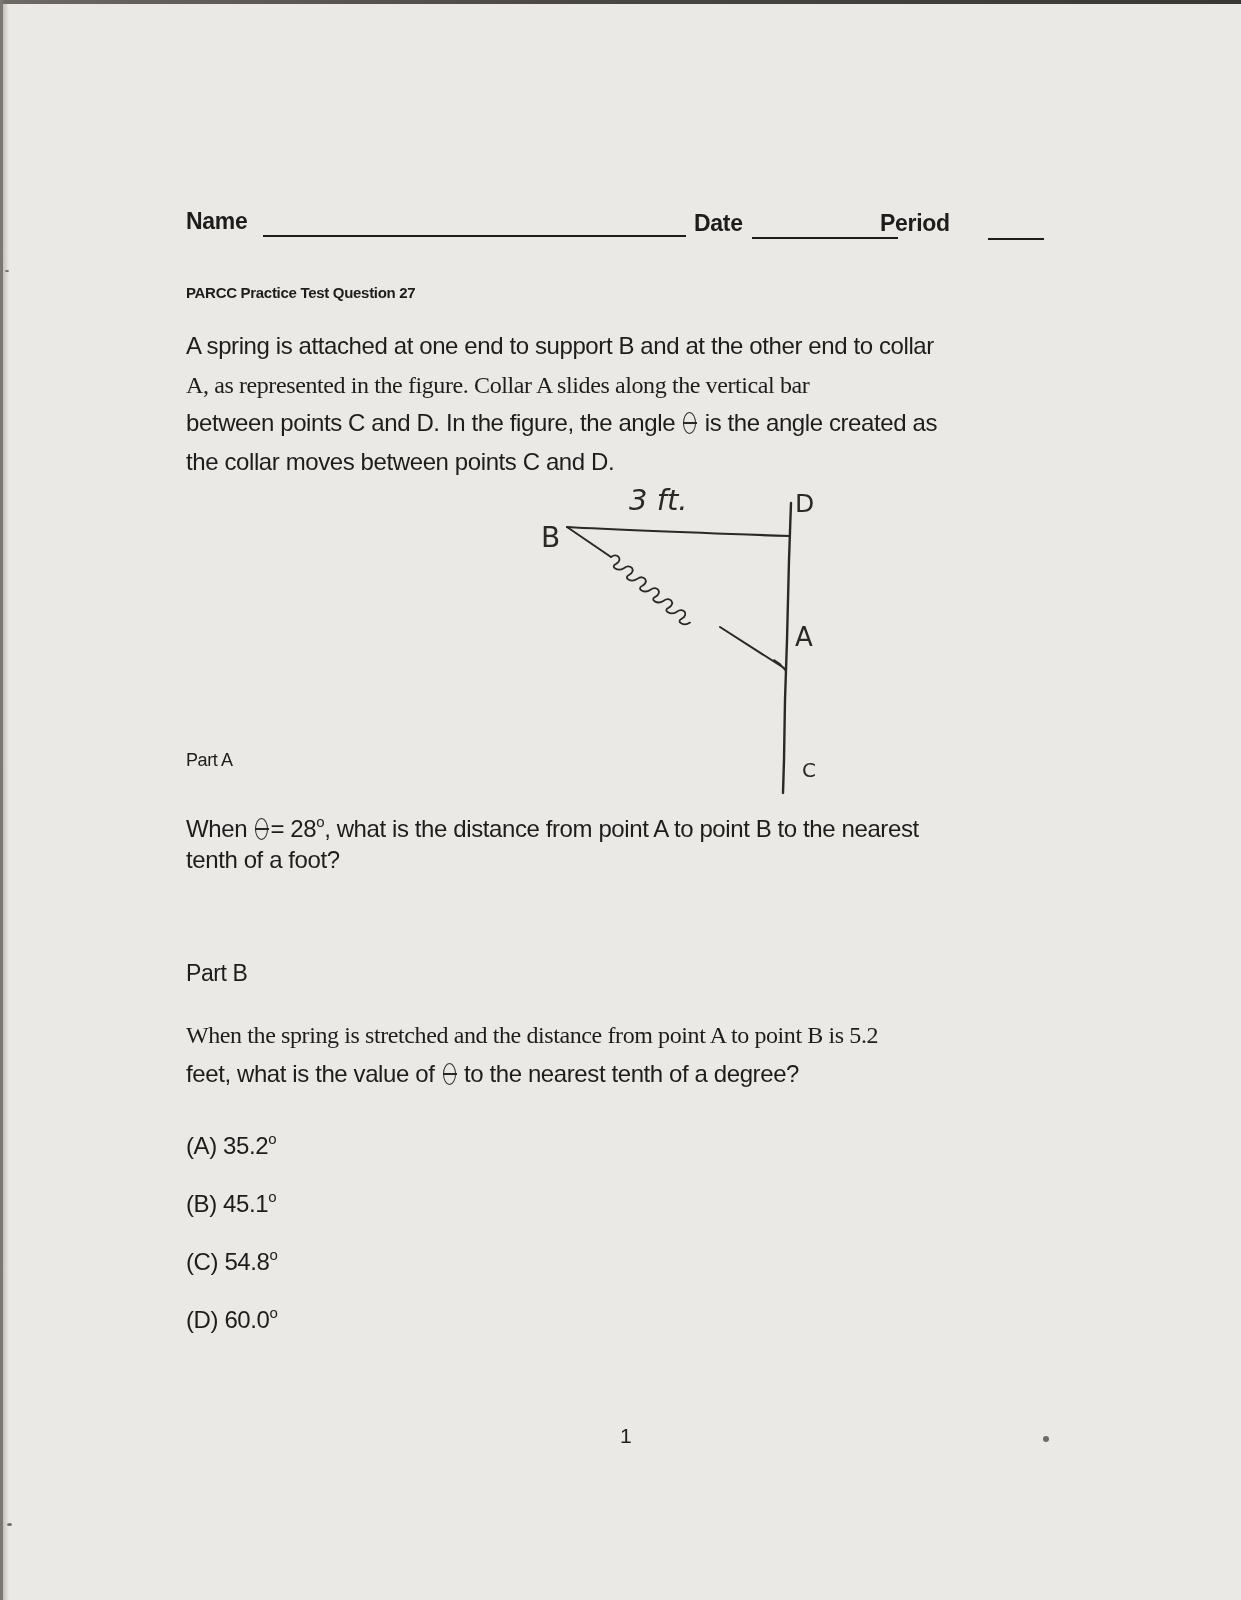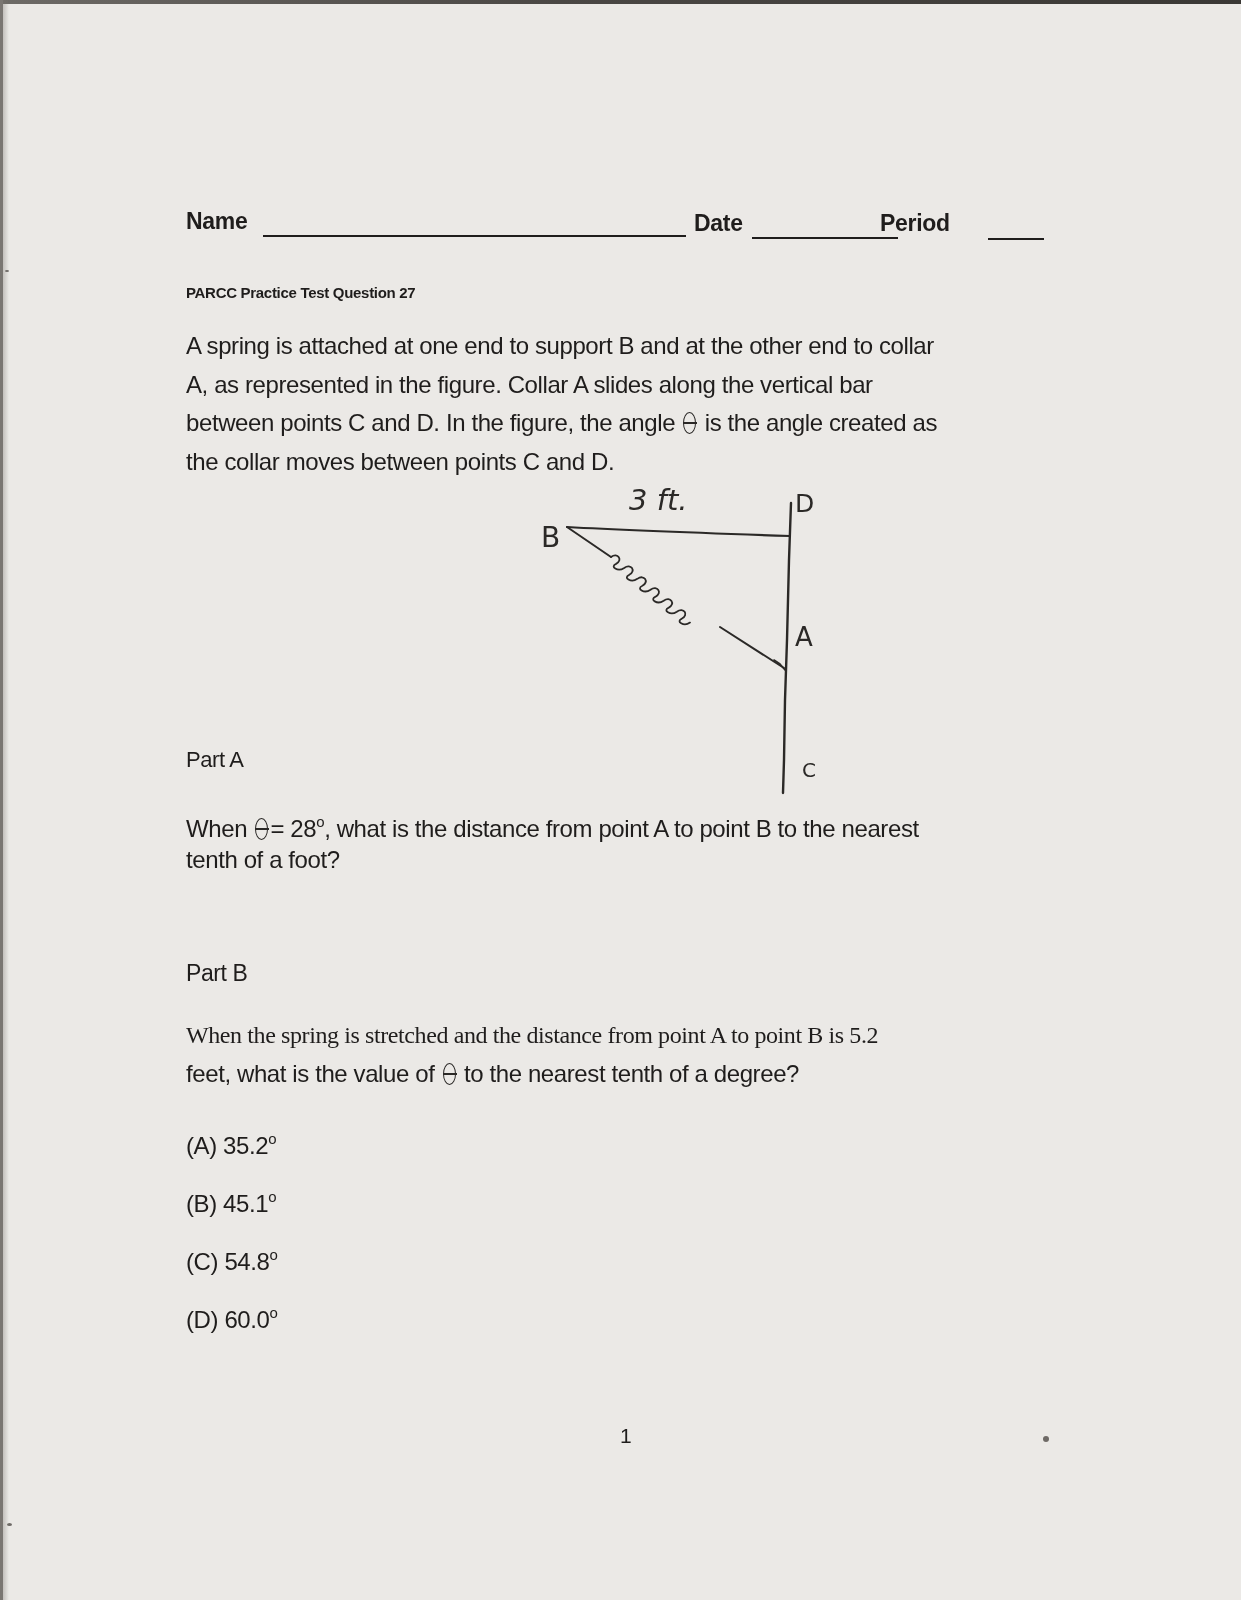--- a/index.html
+++ b/index.html
@@ -56,21 +56,21 @@
 <div class="abs hdr" style="left:186px;top:208px;">Name</div>
 <div class="blank" style="left:263px;top:235px;width:423px;"></div>
 <div class="abs hdr" style="left:694px;top:210px;">Date</div>
 <div class="blank" style="left:752px;top:237px;width:146px;"></div>
 <div class="abs hdr" style="left:880px;top:210px;">Period</div>
 <div class="blank" style="left:988px;top:238px;width:56px;"></div>
 
 <div class="abs hdr" style="left:186px;top:272px;font-size:15px;margin-top:12px;">PARCC Practice Test Question 27</div>
 
 <div class="abs body-text" style="left:186px;top:327px;">A spring is attached at one end to support B and at the other end to collar</div>
-<div class="abs body-text" style="left:186px;top:366px;">A, as represented in the figure. Collar A slides along the vertical bar</div>
+<div class="abs body-text" style="left:186px;top:366px;font-family:Liberation Serif, serif;">A, as represented in the figure. Collar A slides along the vertical bar</div>
 <div class="abs body-text" style="left:186px;top:404px;">
   <span>between points C and D. In the figure, the angle</span>
   <span class="theta"></span>
   <span>is the angle created as</span>
 </div>
 <div class="abs body-text" style="left:186px;top:443px;">the collar moves between points C and D.</div>
 
 <svg class="figure" width="1241" height="1600" viewBox="0 0 1241 1600">
   <g fill="none" stroke="#2b2927" stroke-linecap="round" stroke-linejoin="round">
 
@@ -90,21 +90,21 @@
     <path d="M774 660 L 780 664 L 785 670" stroke-width="1.6"></path>
   </g>
 </svg>
 
 <div class="abs hand" style="left:629px;top:483px;font-size:29px;font-style:italic;">3 ft.</div>
 <div class="abs hand" style="left:541px;top:521px;font-size:28px;">B</div>
 <div class="abs hand" style="left:795px;top:489px;font-size:25px;">D</div>
 <div class="abs hand" style="left:795px;top:622px;font-size:26px;">A</div>
 <div class="abs hand" style="left:802px;top:758px;font-size:20px;">C</div>
 
-<div class="abs body-text" style="left:186px;top:741px;font-size:22px;">Part A</div>
+<div class="abs body-text" style="left:186px;top:741px;font-size:18px;">Part A</div>
 <div class="abs body-text" style="left:186px;top:803px;">
   <span>When</span>
   <span class="theta"></span><span>= 28</span><sup class="deg">o</sup><span>, what is the distance from point A to point B to the nearest</span>
 </div>
 <div class="abs body-text" style="left:186px;top:841px;">tenth of a foot?</div>
 
 <div class="abs body-text" style="left:186px;top:954px;font-size:23px;">Part B</div>
 <div class="abs body-text" style="left:186px;top:1016px;font-family:Liberation Serif, serif;">When the spring is stretched and the distance from point A to point B is 5.2</div>
 <div class="abs body-text" style="left:186px;top:1055px;">
   <span>feet, what is the value of</span>

